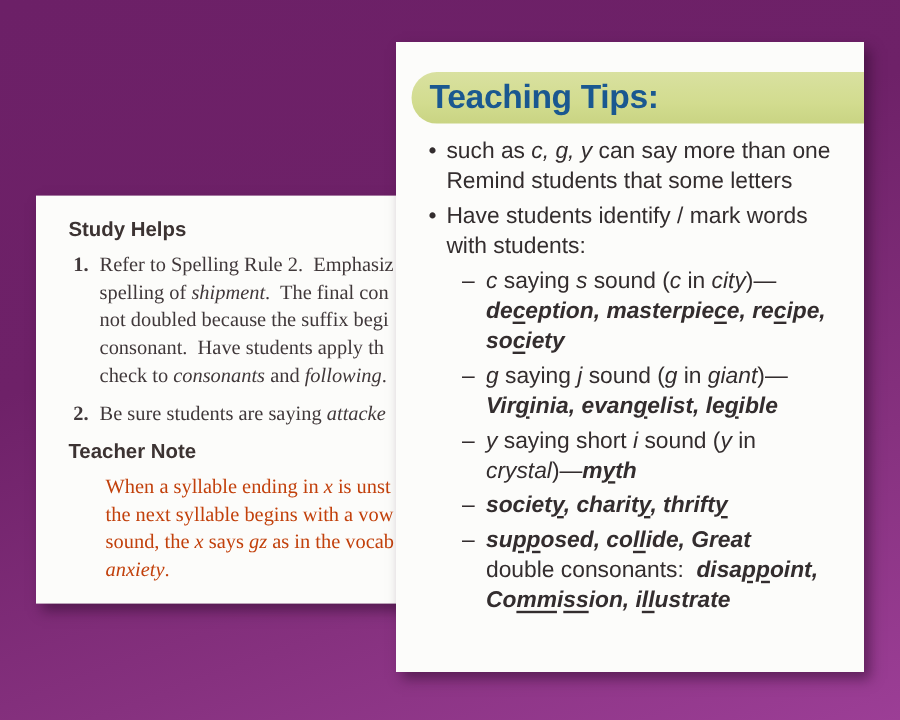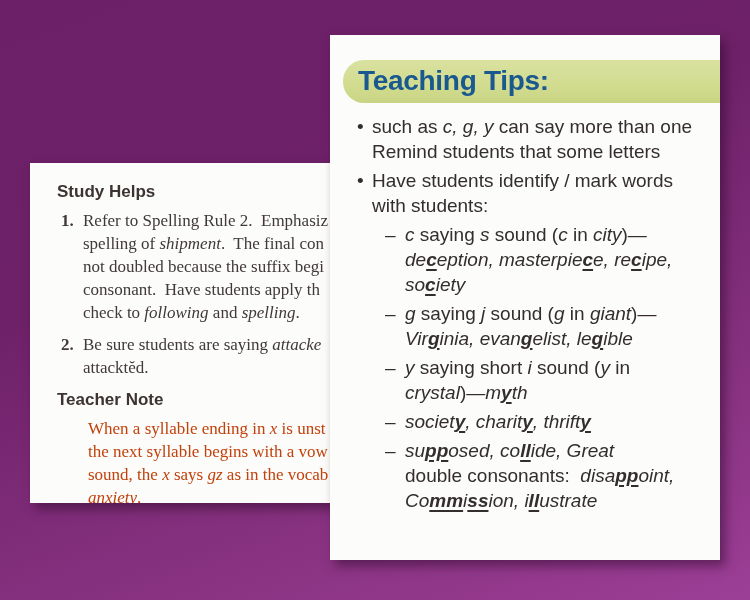--- a/index.html
+++ b/index.html
@@ -59,48 +59,47 @@
   .bullet {
     display:flex; margin-bottom:4px;
     font-size:19px; line-height:25px; color:#332d2e;
   }
   .bullet.l1 { padding-left:27px; }
   .bullet.l1 .marker { flex:none; width:15px; }
   .bullet.l2 { padding-left:55px; }
   .bullet.l2 .marker { flex:none; width:20px; }
   
   .i  { font-style:italic; }
-  .bi { font-weight:normal; font-style:italic; }
+  .bi { font-weight:bold; font-style:italic; }
   .biu{
     font-weight:bold; font-style:italic;
     text-decoration:underline;
     text-decoration-thickness:2px;
     text-underline-offset:3px;
   }
 </style>
 </head>
 <body>
 
 <div class="card" id="left-card">
     <div class="lc-heading">Study Helps</div>
     <div class="lc-item">
       <div class="lc-num">1.</div>
       <div>
         <div class="t-line"><span>Refer to Spelling Rule 2.  Emphasiz</span></div>
         <div class="t-line"><span>spelling of </span><span class="i">shipment</span><span>.  The final con</span></div>
         <div class="t-line"><span>not doubled because the suffix begi</span></div>
         <div class="t-line"><span>consonant.  Have students apply th</span></div>
-        <div class="t-line"><span>check to </span><span class="i">following</span><span> and </span><span class="i">spelling</span><span>.</span></div>
+        <div class="t-line"><span>check to </span><span class="i">consonants</span><span> and </span><span class="i">following</span><span>.</span></div>
       </div>
     </div>
     <div class="lc-item">
       <div class="lc-num">2.</div>
       <div>
         <div class="t-line"><span>Be sure students are saying </span><span class="i">attacke</span></div>
-        <div class="t-line"><span>attacktĕd.</span></div>
       </div>
     </div>
     <div class="lc-heading second">Teacher Note</div>
     <div class="lc-para">
       <div class="t-line"><span>When a syllable ending in </span><span class="i">x</span><span> is unst</span></div>
       <div class="t-line"><span>the next syllable begins with a vow</span></div>
       <div class="t-line"><span>sound, the </span><span class="i">x</span><span> says </span><span class="i">gz</span><span> as in the vocab</span></div>
       <div class="t-line"><span class="i">anxiety</span><span>.</span></div>
     </div>
   </div>

